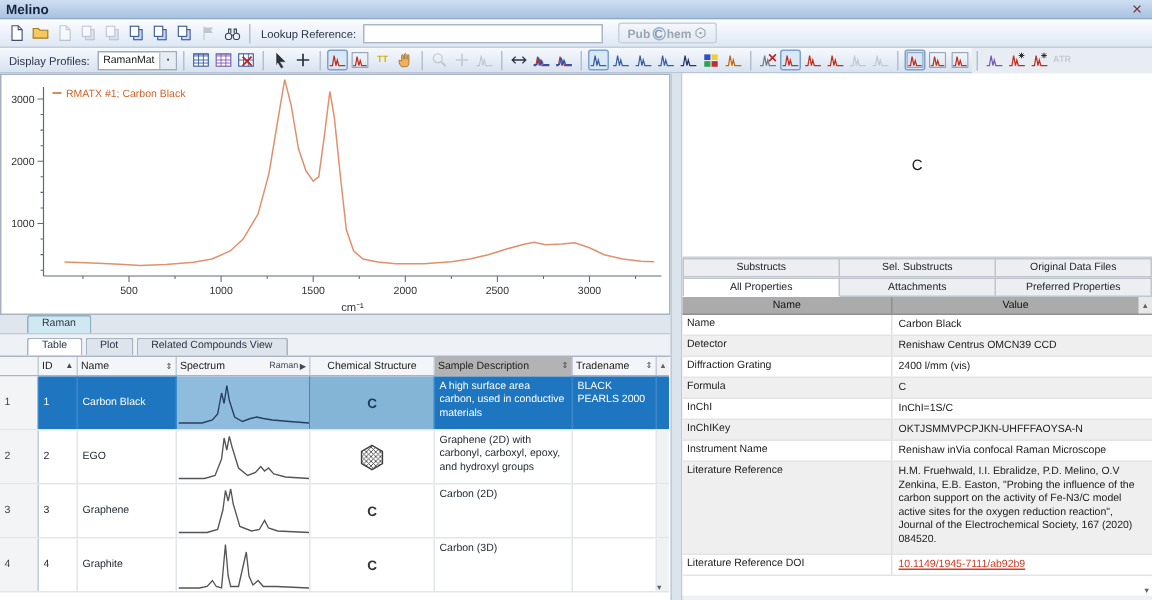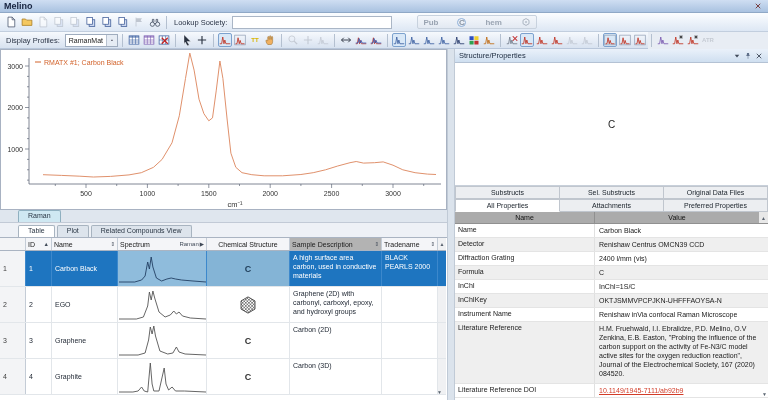--- a/index.html
+++ b/index.html
@@ -14,21 +14,21 @@
   #toolbar2{position:absolute;left:0;top:32px;width:648px;height:17px;background:linear-gradient(#f6f9fd,#d8e2f0);border-bottom:1px solid #b8c6da;display:flex;align-items:center;padding:0 3px;gap:1px;}
   .tbi{width:15px;height:15px;display:inline-flex;align-items:center;justify-content:center;border:1px solid transparent;border-radius:2px;flex:none;}
   #toolbar2 .tbi{width:14px;height:14px;}
   .tbi.sel{background:#d9e8f7;border-color:#7da2ce;}
   .tbi.dis{opacity:.55;}
   .tbi.txt{font-size:6px;font-weight:bold;letter-spacing:0;}
   .tbi svg{width:12px;height:12px;}
   .tsep{width:1px;height:13px;background:#b4c0d0;margin:0 3px;flex:none;}
   .tlabel{font-size:7.5px;color:#2a3446;margin:0 4px 0 3px;white-space:nowrap;}
   #lookup-input{width:160px;height:13px;border:1px solid #aab6c6;background:#fff;font-size:7px;padding:0 2px;font-family:inherit;}
-  #pubchem{display:flex;align-items:flex-end;gap:19px;margin-left:24px;padding:1px 5px;border:1px solid #c8d2de;border-radius:2px;background:linear-gradient(#f4f7fb,#e2e9f2);}
+  #pubchem{display:flex;align-items:flex-end;gap:1px;margin-left:9px;padding:1px 5px;border:1px solid #c8d2de;border-radius:2px;background:linear-gradient(#f4f7fb,#e2e9f2);}
   #pubchem .g{font-size:8px;font-weight:bold;color:#9aa4b2;}
   #pubchem .c{font-size:8px;font-weight:bold;color:#8894a4;border:1px solid #8fb0d8;border-radius:50%;width:9px;height:9px;line-height:7px;text-align:center;}
   #combo{display:flex;align-items:center;height:13px;border:1px solid #9facbe;background:#fff;width:110px;}
   #combo .v{flex:1;font-size:7px;padding:0 3px;color:#202020;}
   #combo .d{width:11px;height:11px;background:#e6ecf4;border-left:1px solid #b8c2d0;display:flex;align-items:center;justify-content:center;font-size:5px;color:#445;}
   
   #chart-panel{position:absolute;left:0;top:49px;width:447px;height:161px;background:#fff;border:1px solid #a8b2c2;}
   #raman-strip{position:absolute;left:0;top:210px;width:447px;height:13px;background:#dfe6ee;border-bottom:1px solid #c2cad6;display:flex;align-items:flex-end;padding-left:18px;}
   .tab{height:12px;font-size:7px;padding:1px 9px 0;border:1px solid #a8b4c0;border-bottom:none;border-radius:2px 2px 0 0;background:#dde4ec;color:#2a3644;margin-right:2px;white-space:nowrap;}
   .tab.active{background:#fff;}
@@ -245,21 +245,21 @@
           <use href="#i-flag"></use>
         </svg>
       </span>
       <span class="tbi">
         <svg viewBox="0 0 16 16" class="ic" style="color: rgb(58, 68, 88);">
           <use href="#i-binoc"></use>
         </svg>
       </span>
     </span>
   <span class="tsep"></span>
-  <span class="tlabel">Lookup Society:</span>
+  <span class="tlabel">Lookup Reference:</span>
   <input id="lookup-input" value="" style="">
   <span id="pubchem">
     <span class="g">Pub</span>
     <span class="c">C</span>
     <span class="g">hem</span>
     <svg style="width:10px;height:10px">
         <use href="#i-molecule"></use>
       </svg>
   </span>
 </div>
@@ -602,39 +602,20 @@
         <div class="cell c-trade"></div>
         <div class="cell c-sb"></div>
       </div>
     </div>
 </div>
 <span id="lt-sb-down">▼</span>
 
 <div id="splitter"></div>
 
 <div id="rpanel">
-  <div id="rp-title">
-    <span class="t">Structure/Properties</span>
-    <span class="sp"></span>
-    <span class="rp-btn">
-        <svg>
-          <use href="#i-chevdown"></use>
-        </svg>
-      </span>
-    <span class="rp-btn">
-        <svg>
-          <use href="#i-pin"></use>
-        </svg>
-      </span>
-    <span class="rp-btn">
-        <svg style="color:#404a5a">
-          <use href="#i-x"></use>
-        </svg>
-      </span>
-  </div>
   <div id="rp-structure">
     <span class="f">C</span>
   </div>
   <div class="rtabs" id="rtabs1">
       <span class="rtab">Substructs</span>
       <span class="rtab">Sel. Substructs</span>
       <span class="rtab">Original Data Files</span>
     </div>
   <div class="rtabs" id="rtabs2">
       <span class="rtab active">All Properties</span>

